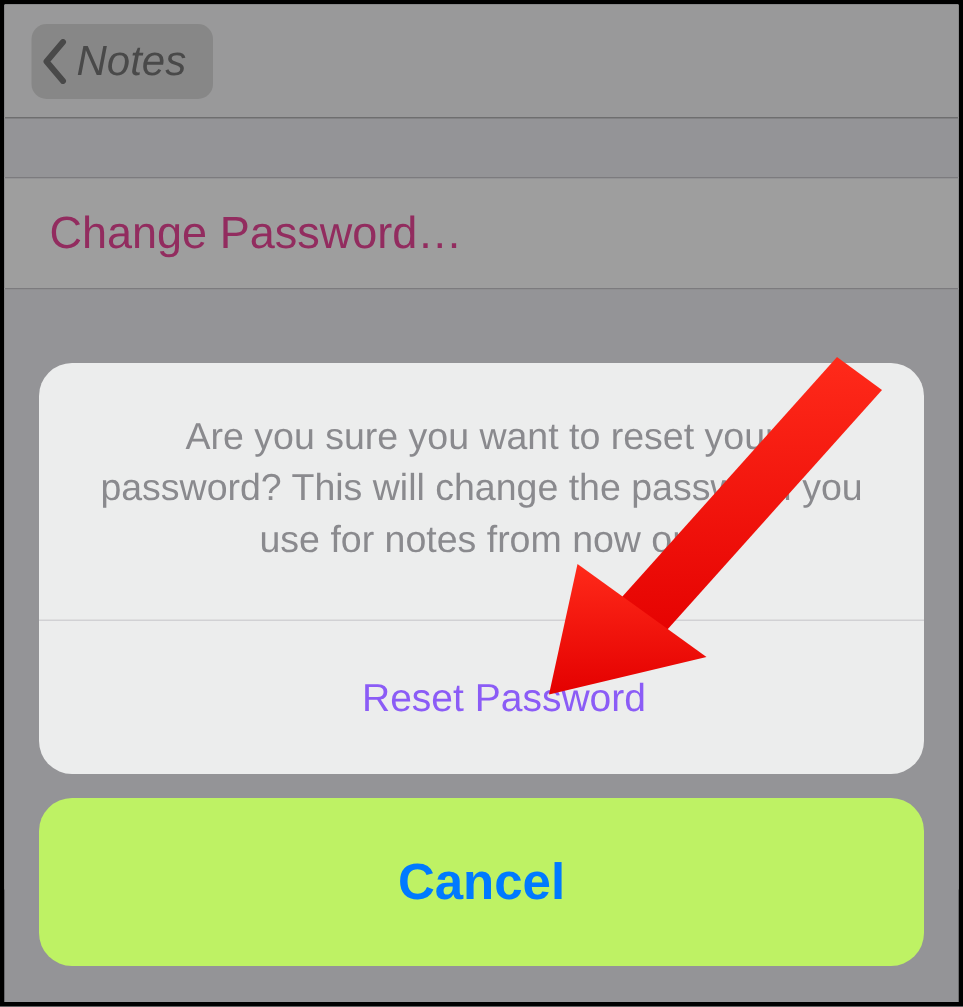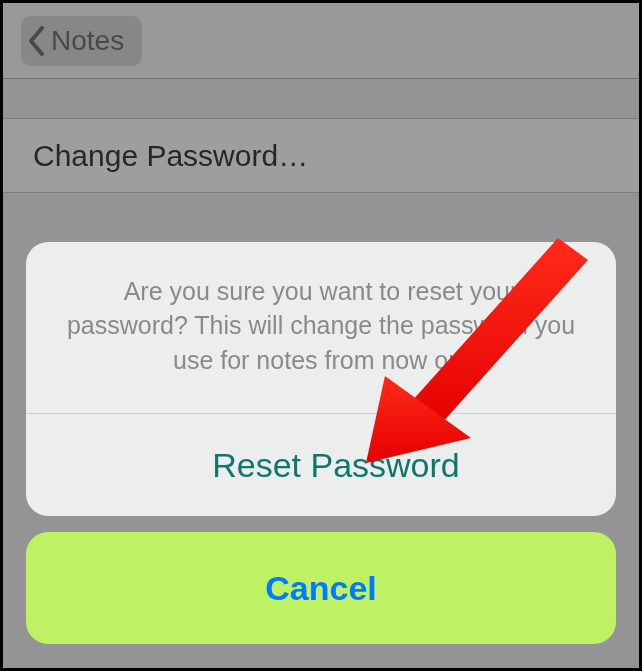--- a/index.html
+++ b/index.html
@@ -40,20 +40,21 @@
     }
     .back-chevron-wrap {
       width: 30px;
       display: flex;
       align-items: center;
       justify-content: center;
     }
     .back-label {
       font-size: 28px;
       color: #777;
+      font-style: italic;
     }
     .nav-title {
       width: 100%;
       text-align: center;
       font-size: 30px;
       font-weight: 600;
       color: #000;
     }
     .spacer-row {
       height: 40px;
@@ -63,21 +64,21 @@
     .list-row {
       height: 74px;
       background: #ffffff;
       border-bottom: 1px solid #c8c7cc;
       display: flex;
       align-items: center;
       padding-left: 30px;
     }
     .list-row-label {
       font-size: 30px;
-      color: #404040;
+      color: #ec4899;
     }
     .sheet-container {
       position: absolute;
       left: 23px;
       right: 23px;
       bottom: 24px;
       z-index: 10;
     }
     .sheet-main {
       background: #eceded;
@@ -93,22 +94,22 @@
     }
     .sheet-divider {
       height: 1px;
       background: #d1d1d4;
     }
     .sheet-action {
       height: 102px;
       display: flex;
       align-items: center;
       justify-content: center;
-      font-size: 34px;
-      color: #0f766e;
+      font-size: 26px;
+      color: #8b5cf6;
       cursor: pointer;
       padding-left: 30px;
     }
     .sheet-cancel {
       margin-top: 16px;
       background: #bef264;
       border-radius: 22px;
       height: 112px;
       display: flex;
       align-items: center;

